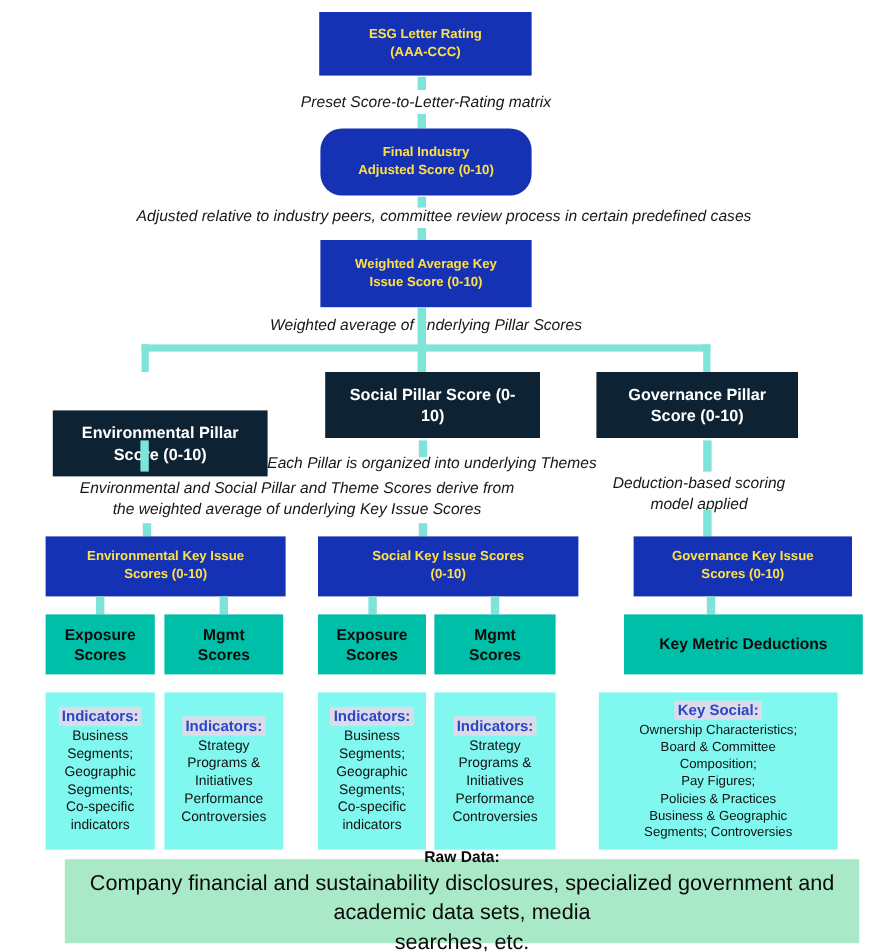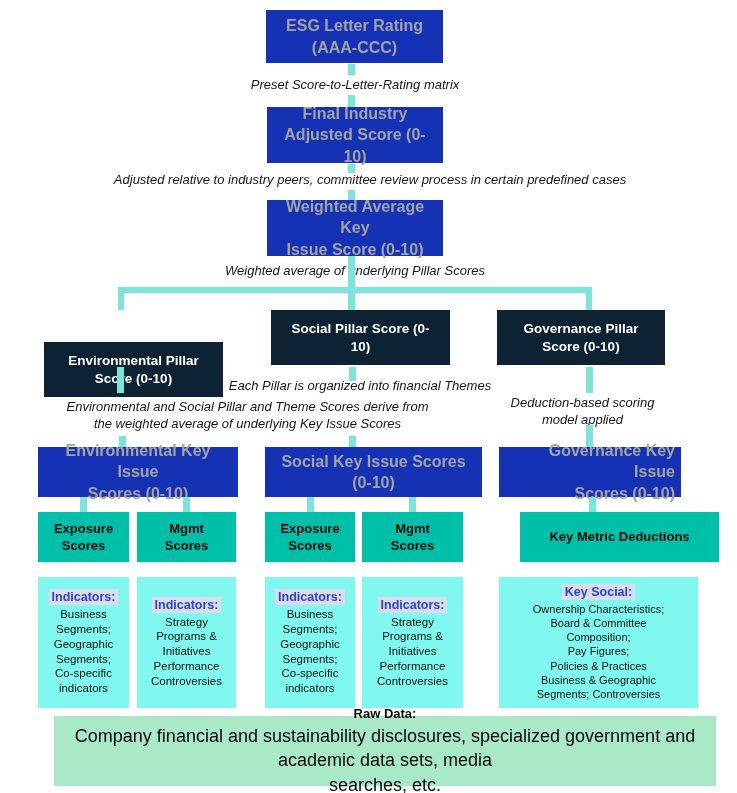--- a/index.html
+++ b/index.html
@@ -5,21 +5,21 @@
   html,body{margin:0;padding:0;background:#fff;}
   #stage{
     position:relative;width:737px;height:793px;background:#fff;overflow:hidden;
     font-family:"Liberation Sans",sans-serif;
   }
   .box{
     position:absolute;display:flex;align-items:center;justify-content:center;
     text-align:center;white-space:pre-line;font-weight:bold;line-height:1.32;
     box-sizing:border-box;padding:4px 6px;
   }
-  .blue{background:var(--blue,#1632b4);color:#a3a3a3;font-size:16px;}
+  .blue{background:var(--blue,#1632b4);color:#fde047;font-size:11px;}
   .navy{background:var(--navy,#0d2232);color:#ffffff;font-size:13.5px;}
   .teal{background:var(--teal,#00bfa8);color:#0a0a0a;font-size:13px;}
   .cyan{
     background:var(--cyan,#80f8f0);color:#111;font-weight:normal;font-size:11.5px;
     flex-direction:column;gap:2px;line-height:1.28;
   }
   .green{
     background:var(--green,#a9e9c7);color:#0a0a0a;font-weight:normal;
     flex-direction:column;gap:2px;
   }
@@ -41,21 +41,21 @@
 
 <div id="stage">
 
   <div class="box blue" style="left:266px;top:10px;width:177px;height:53px;">ESG Letter Rating
 (AAA-CCC)</div>
 
   <div class="conn" style="left:348px;top:64px;width:7px;height:11px;"></div>
   <div class="ann" style="left:200px;top:77px;width:310px;">Preset Score-to-Letter-Rating matrix</div>
   <div class="conn" style="left:348px;top:95px;width:7px;height:12px;"></div>
 
-  <div class="box blue" style="left:267px;top:107px;width:176px;height:56px;">Final Industry
+  <div class="box blue" style="left:267px;top:107px;width:176px;height:56px;border-radius:18px;">Final Industry
 Adjusted Score (0-10)</div>
 
   <div class="conn" style="left:348px;top:164px;width:7px;height:9px;"></div>
   <div class="ann" style="left:40px;top:172px;width:660px;">Adjusted relative to industry peers, committee review process in certain predefined cases</div>
   <div class="conn" style="left:348px;top:190px;width:7px;height:10px;"></div>
 
   <div class="box blue" style="left:267px;top:200px;width:176px;height:56px;">Weighted Average Key
 Issue Score (0-10)</div>
 
   <div class="ann" style="left:180px;top:263px;width:350px;">Weighted average of underlying Pillar Scores</div>
@@ -69,35 +69,35 @@
 Score (0-10)</div>
   <div class="box navy" style="left:271px;top:310px;width:179px;height:55px;">Social Pillar Score (0-
 10)</div>
   <div class="box navy" style="left:497px;top:310px;width:168px;height:55px;">Governance Pillar
 Score (0-10)</div>
 
   <div class="conn" style="left:117px;top:367px;width:7px;height:26px;"></div>
   <div class="conn" style="left:349px;top:367px;width:7px;height:14px;"></div>
   <div class="conn" style="left:586px;top:367px;width:7px;height:26px;"></div>
 
-  <div class="ann" style="left:180px;top:378px;width:360px;">Each Pillar is organized into financial Themes</div>
+  <div class="ann" style="left:180px;top:378px;width:360px;">Each Pillar is organized into underlying Themes</div>
   <div class="ann" style="left:40px;top:399px;width:415px;">Environmental and Social Pillar and Theme Scores derive from
 the weighted average of underlying Key Issue Scores</div>
   <div class="ann" style="left:500px;top:395px;width:165px;">Deduction-based scoring
 model applied</div>
 
   <div class="conn" style="left:119px;top:436px;width:7px;height:11px;"></div>
   <div class="conn" style="left:349px;top:436px;width:7px;height:11px;"></div>
   <div class="conn" style="left:586px;top:425px;width:7px;height:22px;"></div>
 
   <div class="box blue" style="left:38px;top:447px;width:200px;height:50px;">Environmental Key Issue
 Scores (0-10)</div>
   <div class="box blue" style="left:265px;top:447px;width:217px;height:50px;">Social Key Issue Scores
 (0-10)</div>
-  <div class="box blue" style="left:499px;top:447px;width:182px;height:50px;text-align:right;">Governance Key Issue
+  <div class="box blue" style="left:528px;top:447px;width:182px;height:50px;">Governance Key Issue
 Scores (0-10)</div>
 
   <div class="conn" style="left:80px;top:497px;width:7px;height:15px;"></div>
   <div class="conn" style="left:183px;top:497px;width:7px;height:15px;"></div>
   <div class="conn" style="left:307px;top:497px;width:7px;height:15px;"></div>
   <div class="conn" style="left:409px;top:497px;width:7px;height:15px;"></div>
   <div class="conn" style="left:589px;top:497px;width:7px;height:15px;"></div>
 
   <div class="box teal" style="left:38px;top:512px;width:91px;height:50px;">Exposure
 Scores</div>

